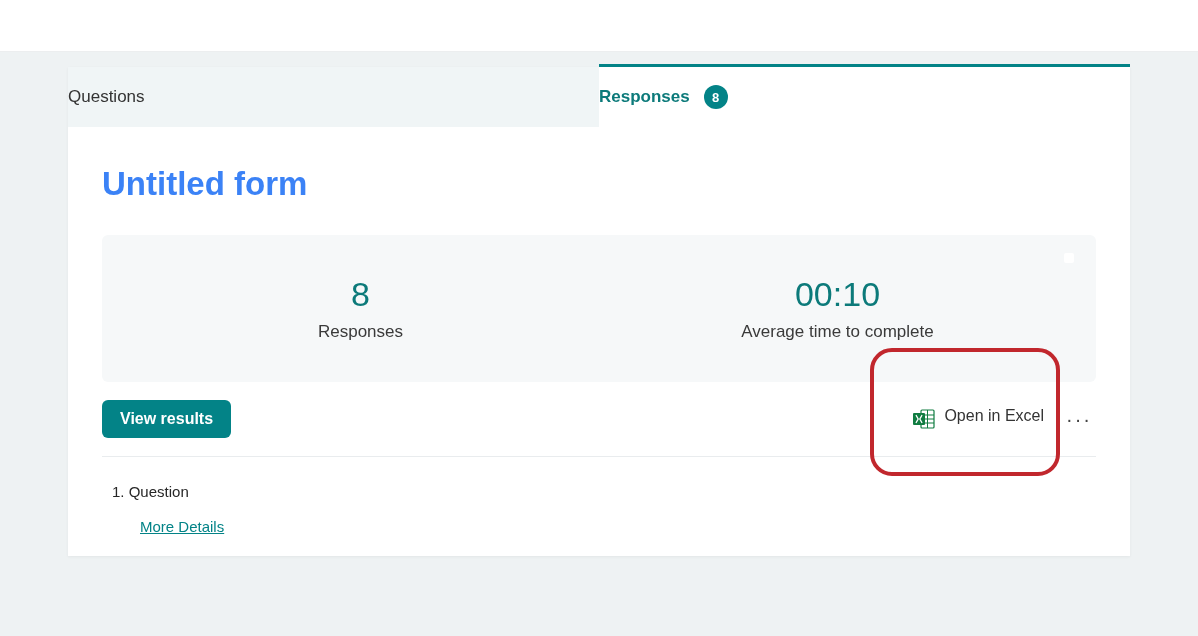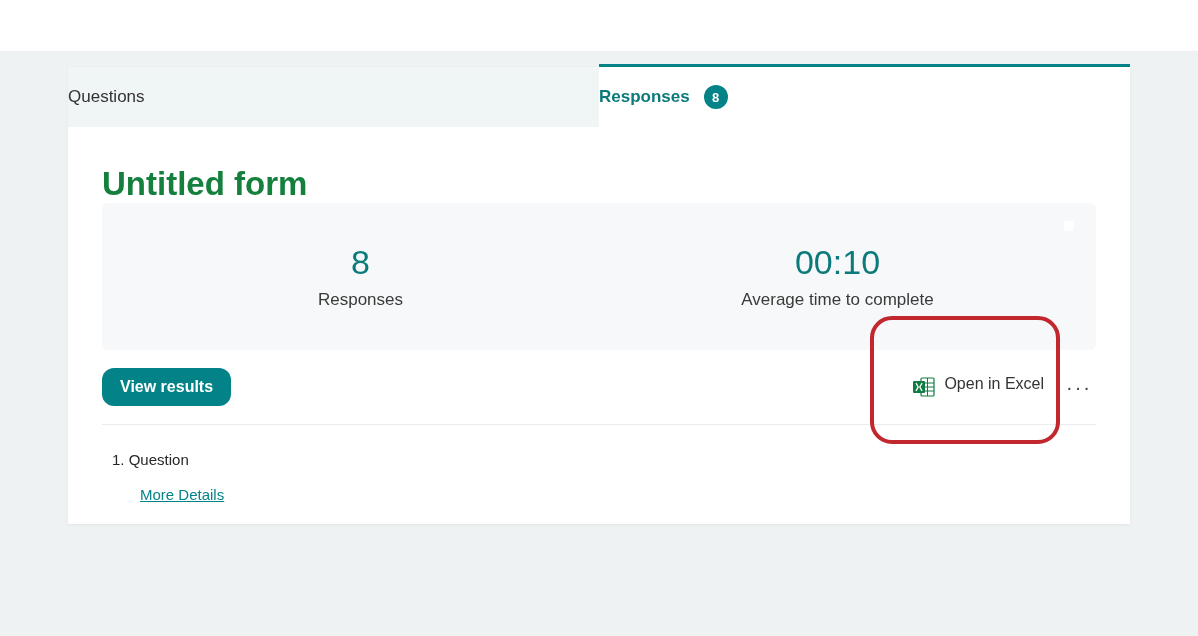--- a/index.html
+++ b/index.html
@@ -69,21 +69,22 @@
       font-size: 13px;
       margin-left: 14px;
       font-weight: 600;
     }
     .content {
       padding: 38px 34px 0 34px;
     }
     .form-title {
       font-size: 33px;
       font-weight: 600;
-      color: #15803d;
+      color: #3b82f6;
+      margin-bottom: 32px;
     }
     .stats-box {
       background: #f6f8f9;
       border-radius: 6px;
       display: flex;
       padding: 40px 20px;
       position: relative;
     }
     .stat {
       flex: 1;
@@ -117,21 +118,21 @@
       position: relative;
     }
     .view-results-btn {
       background: #038387;
       color: #ffffff;
       border: none;
       padding: 10px 18px;
       font-size: 16px;
       font-weight: 600;
       cursor: pointer;
-      border-radius: 12px;
+      border-radius: 6px;
     }
     .right-actions {
       display: flex;
       align-items: center;
       gap: 12px;
     }
     .open-excel {
       display: flex;
       align-items: flex-start;
       gap: 8px;

